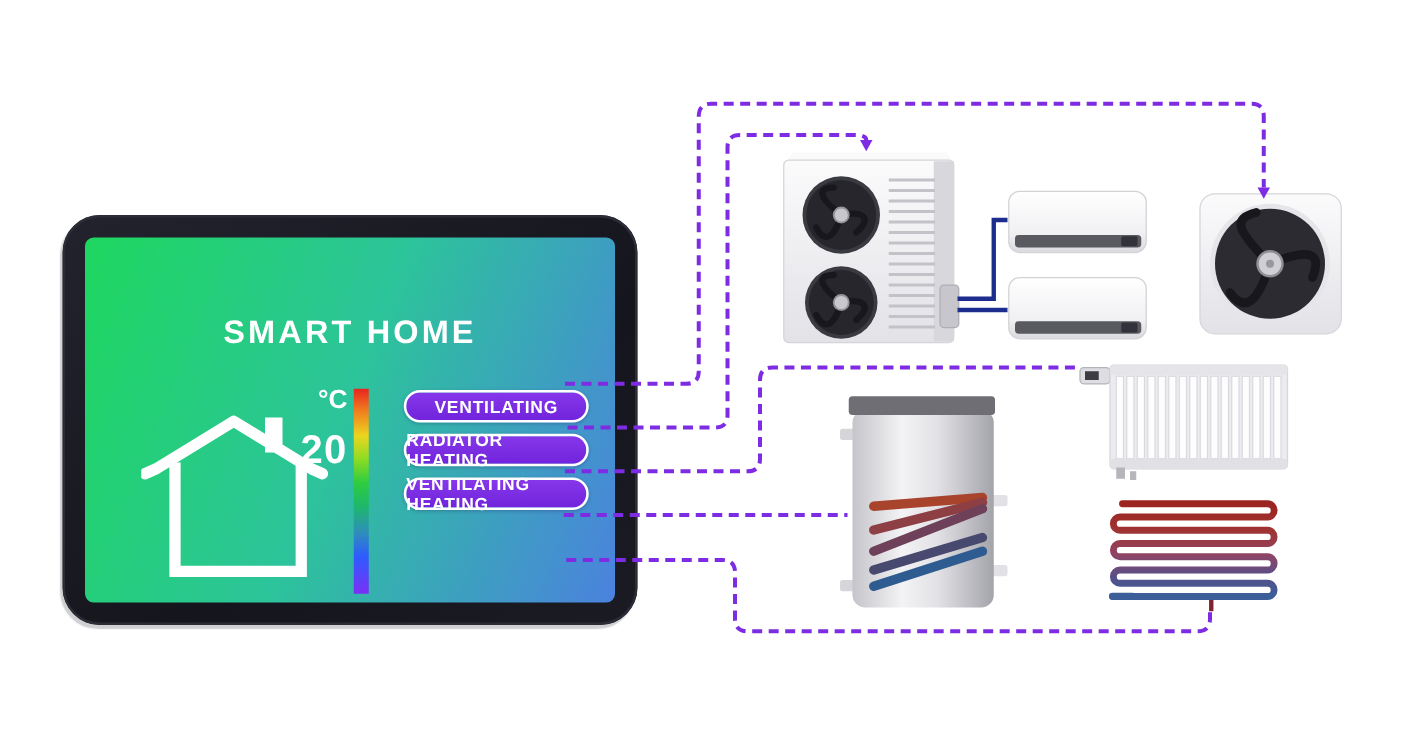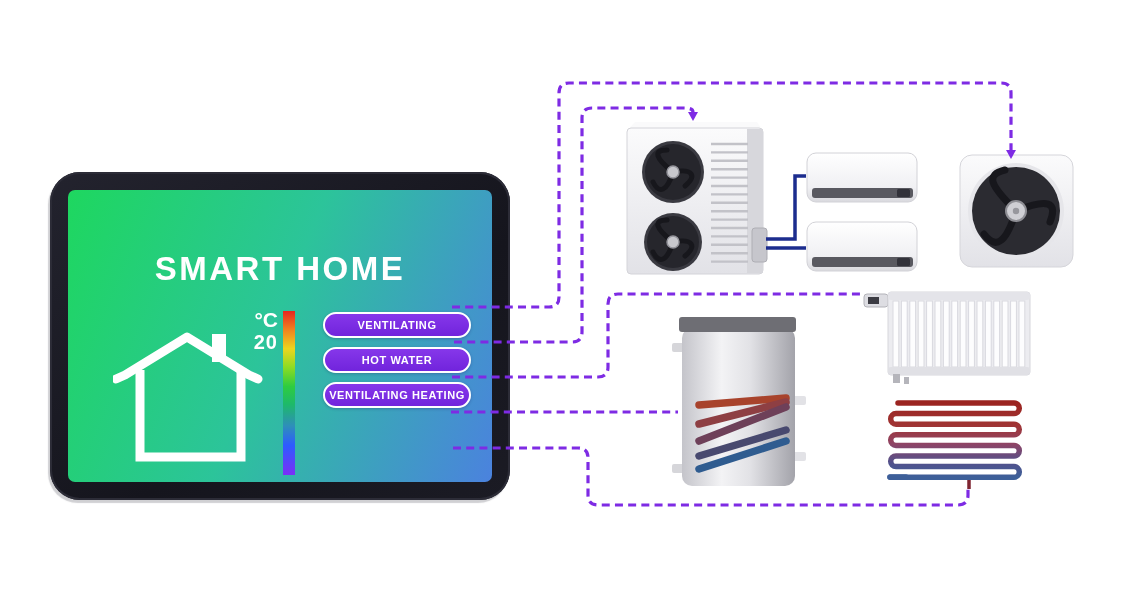--- a/index.html
+++ b/index.html
@@ -7,31 +7,31 @@
           font-family:"Liberation Sans",sans-serif;}
 
   
   .tablet{position:absolute;left:50px;top:172px;width:460px;height:328px;
           background:linear-gradient(145deg,#23232e,#15151d 60%,#1b1b24);
           border-radius:30px;
           box-shadow:-2px 3px 1px rgba(150,150,158,.45), inset 0 0 0 2px #2c2c37;}
   .screen{position:absolute;left:18px;top:18px;width:424px;height:292px;border-radius:7px;
           background:linear-gradient(112deg,#1ed75f 0%,#2cc49a 48%,#4b82de 100%);overflow:hidden;}
   .screen-title{position:absolute;left:0;top:60px;width:424px;text-align:center;
-          color:#ffffff;font-size:33px;font-weight:bold;letter-spacing:2.5px;}
+          color:#ffffff;font-size:26px;font-weight:bold;letter-spacing:2.5px;}
   .temp{position:absolute;left:148px;top:119px;width:62px;text-align:right;color:#fff;font-weight:bold;line-height:1;}
   .temp .unit{font-size:21px;display:block;}
-  .temp .value{font-size:20px;display:block;margin-top:2px;letter-spacing:1px;}
+  .temp .value{font-size:32px;display:block;margin-top:13px;letter-spacing:1px;}
   .grad-bar{position:absolute;left:215px;top:121px;width:12px;height:164px;
           background:linear-gradient(180deg,#e8251f 0%,#f07f1f 11%,#ecd51f 23%,#8fdc23 34%,
                      #2ecc40 46%,#1db96a 57%,#2e8fb9 70%,#2e5bff 82%,#7b2ff7 100%);}
   .btn-col{position:absolute;left:255px;top:122px;display:flex;flex-direction:column;gap:9px;}
   .pill{width:148px;height:26px;border-radius:14px;border:2px solid #ffffff;
         background:linear-gradient(180deg,#8637ea,#7124dc);
-        color:#ffffff;font-size:11px;font-weight:bold;letter-spacing:.6px;
+        color:#ffffff;font-size:14px;font-weight:bold;letter-spacing:.6px;
         display:flex;align-items:center;justify-content:center;cursor:pointer;
         box-sizing:border-box;box-shadow:0 1px 3px rgba(30,10,80,.25);}
   .house-svg{position:absolute;left:45px;top:140px;}
 
   
   #scene{position:absolute;left:0;top:0;pointer-events:none;}
 </style>
 </head>
 <body>
 
@@ -49,21 +49,21 @@
 
       <div class="temp">
         <span class="unit">°C</span>
         <span class="value">20</span>
       </div>
 
       <div class="grad-bar"></div>
 
       <div class="btn-col">
         <div class="pill">VENTILATING</div>
-        <div class="pill">HOT WATER</div>
+        <div class="pill">RADIATOR HEATING</div>
         <div class="pill">VENTILATING HEATING</div>
       </div>
     </div>
   </div>
 
   <svg id="scene" width="1123" height="590" viewBox="0 0 1123 590">
     <defs>
       <linearGradient id="gBody" x1="0" y1="0" x2="0" y2="1">
         <stop offset="0" stop-color="#fbfbfc"></stop>
           <stop offset="1" stop-color="#e2e2e7"></stop>

